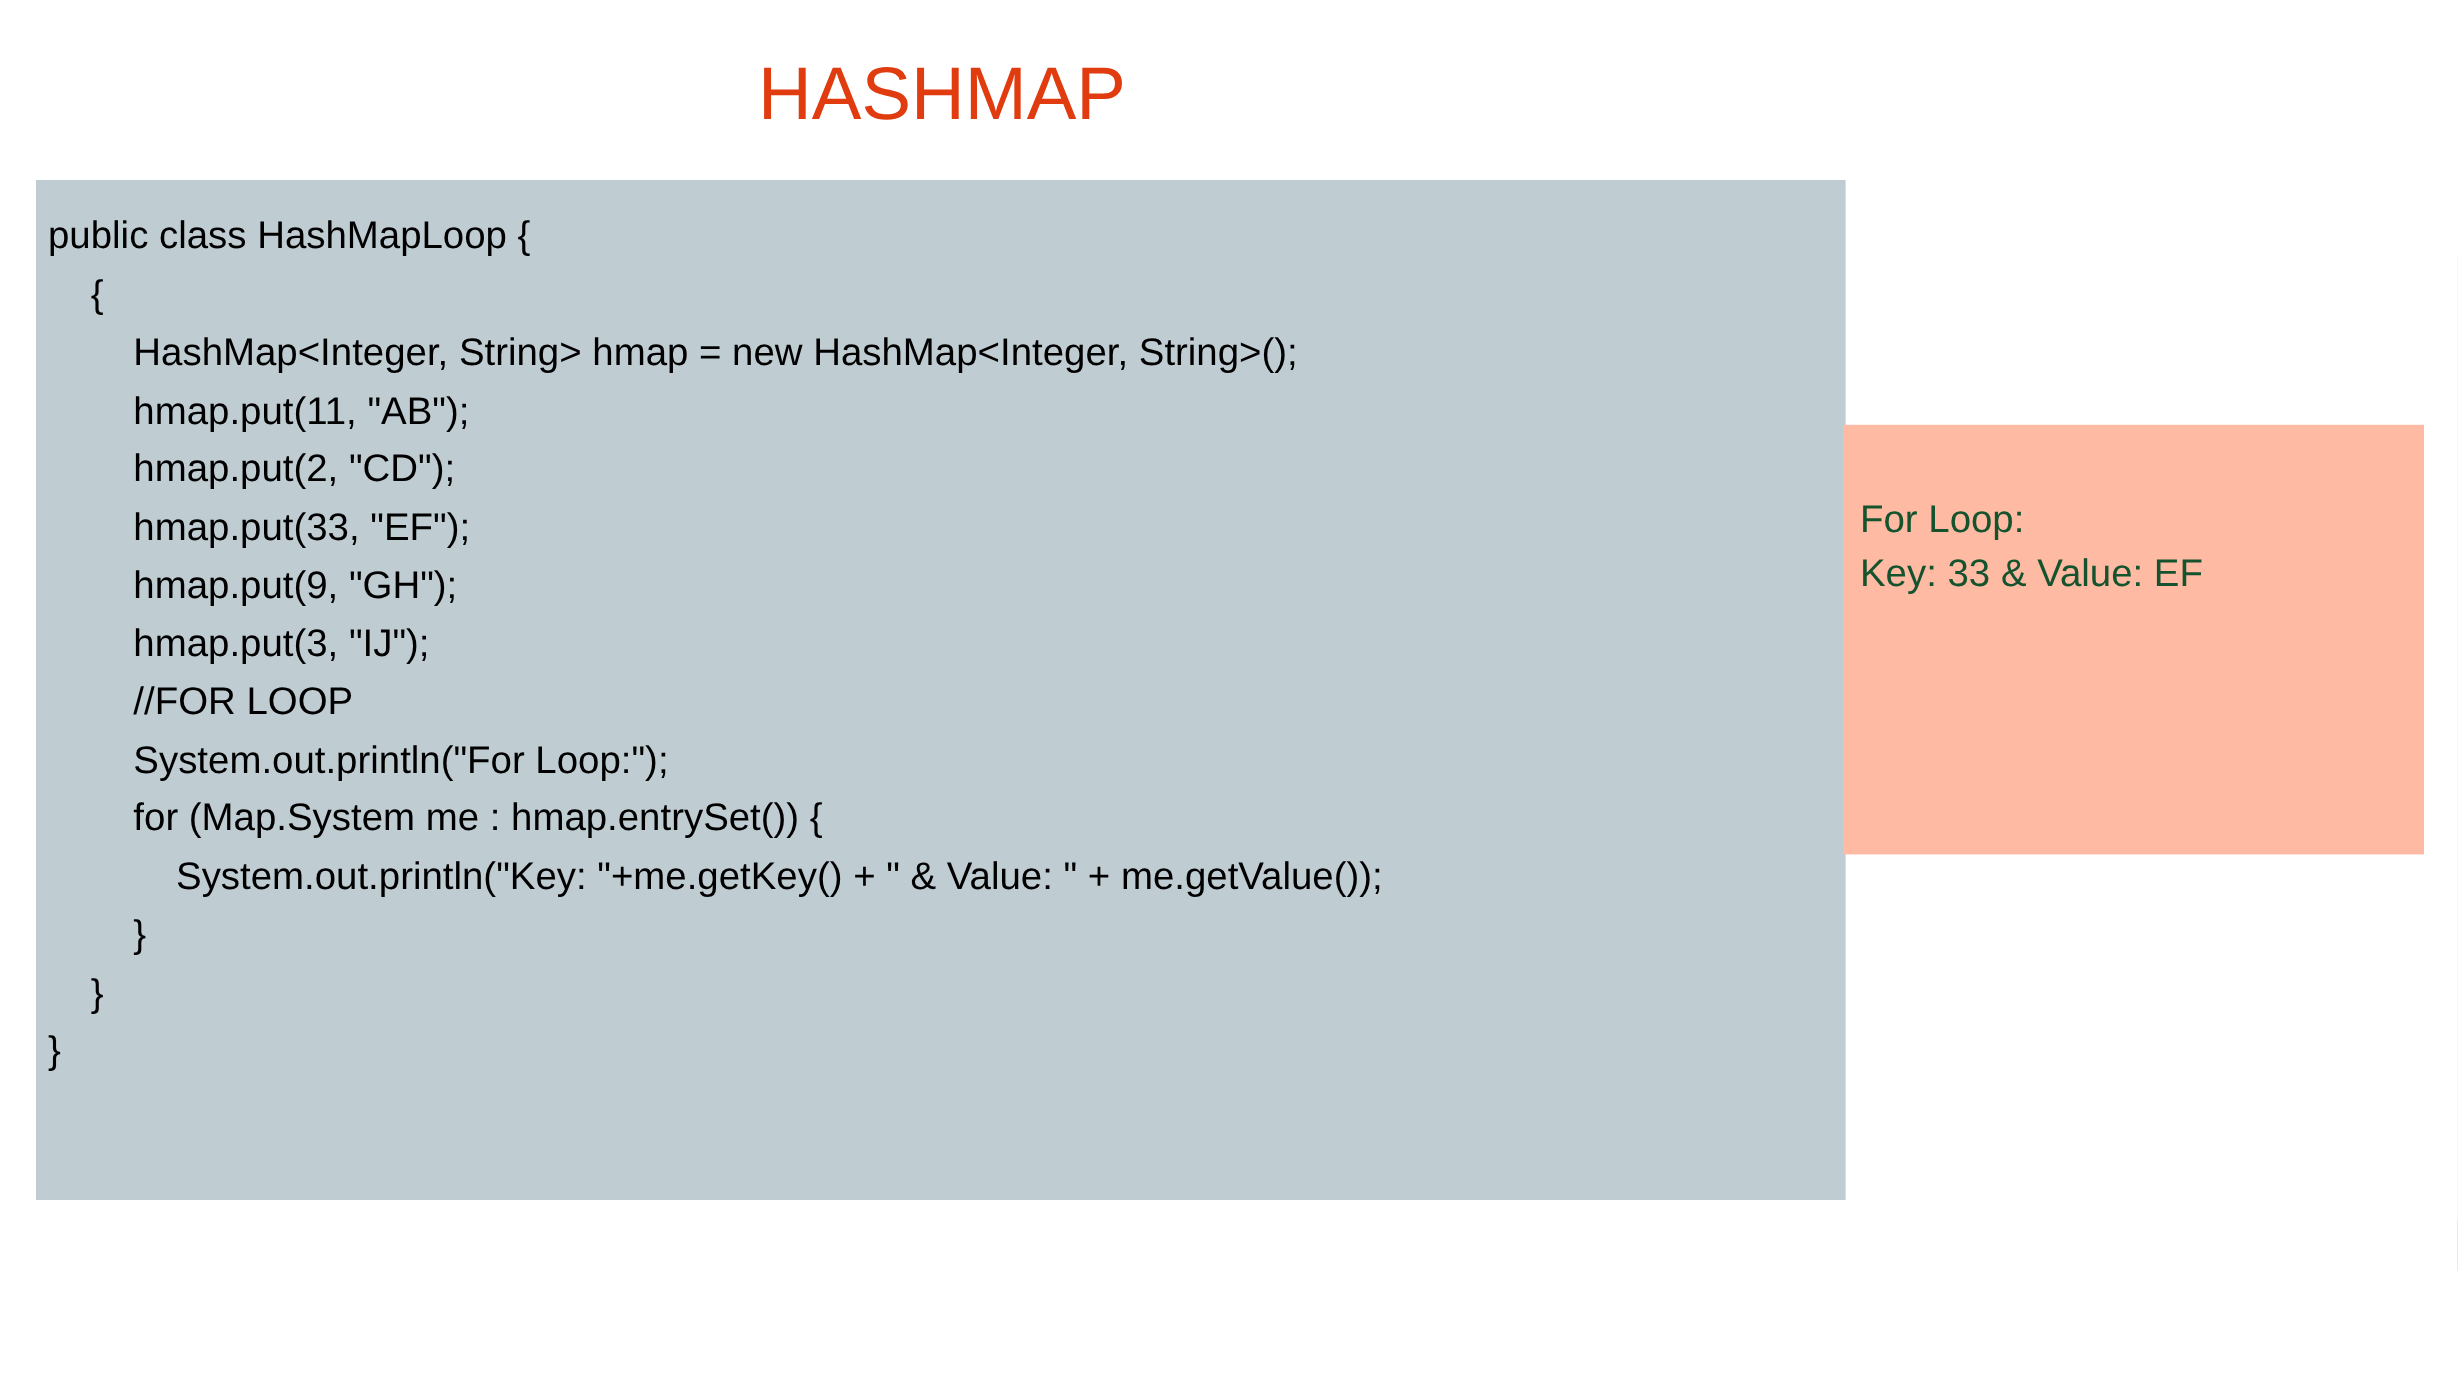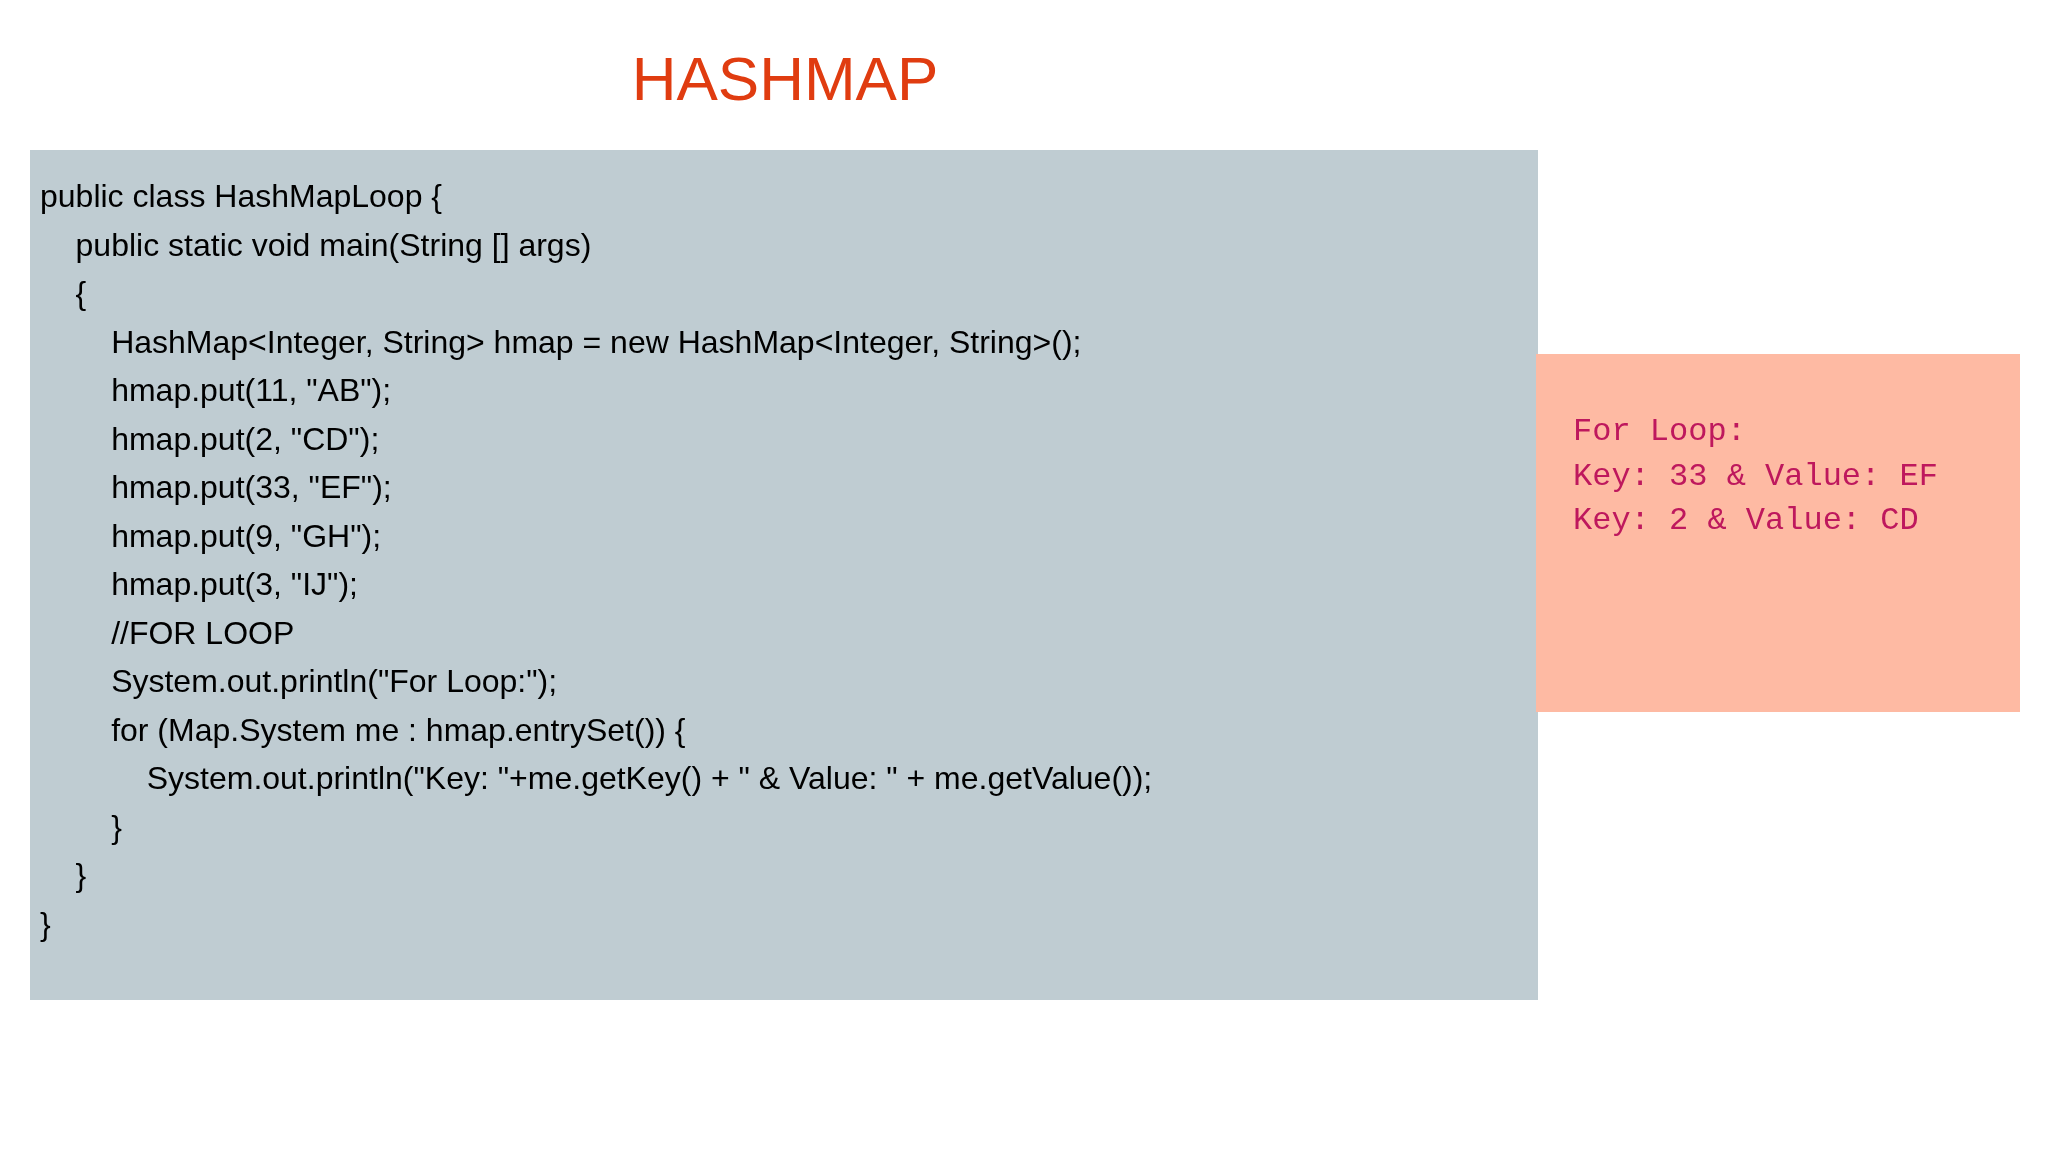--- a/index.html
+++ b/index.html
@@ -57,54 +57,51 @@
     position: absolute;
     left: 1536px;
     top: 354px;
     width: 484px;
     height: 358px;
     background: #febaa3;
     box-sizing: border-box;
     padding: 56px 0 0 14px;
   }
   .output-line {
-    font-family: Liberation Mono, monospace;
+    font-family: Liberation Sans, sans-serif;
     font-size: 32px;
     line-height: 44.5px;
-    color: #be185d;
+    color: #14532d;
     white-space: pre;
     letter-spacing: 0px;
-    margin-left: 23px;
   }
 </style>
 </head>
 <body>
 
 <div class="slide">
 
   <div class="slide-title">HASHMAP</div>
 
   <div class="code-block">
     <div class="code-line">public class HashMapLoop {</div>
-    <div class="code-line">    public static void main(String [] args)</div>
     <div class="code-line">    {</div>
     <div class="code-line">        HashMap&lt;Integer, String&gt; hmap = new HashMap&lt;Integer, String&gt;();</div>
     <div class="code-line">        hmap.put(11, "AB");</div>
     <div class="code-line">        hmap.put(2, "CD");</div>
     <div class="code-line">        hmap.put(33, "EF");</div>
     <div class="code-line">        hmap.put(9, "GH");</div>
     <div class="code-line">        hmap.put(3, "IJ");</div>
     <div class="code-line">        //FOR LOOP</div>
     <div class="code-line">        System.out.println("For Loop:");</div>
     <div class="code-line">        for (Map.System me : hmap.entrySet()) {</div>
     <div class="code-line">            System.out.println("Key: "+me.getKey() + " &amp; Value: " + me.getValue());</div>
     <div class="code-line">        }</div>
     <div class="code-line">    }</div>
     <div class="code-line">}</div>
   </div>
 
   <div class="output-panel">
     <div class="output-line">For Loop:</div>
     <div class="output-line">Key: 33 &amp; Value: EF</div>
-    <div class="output-line">Key: 2 &amp; Value: CD</div>
   </div>
 
 </div>
 
 </body></html>

